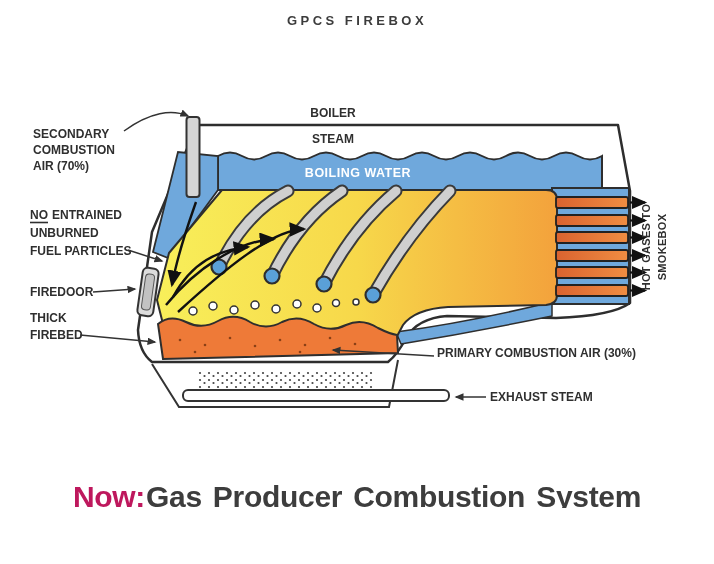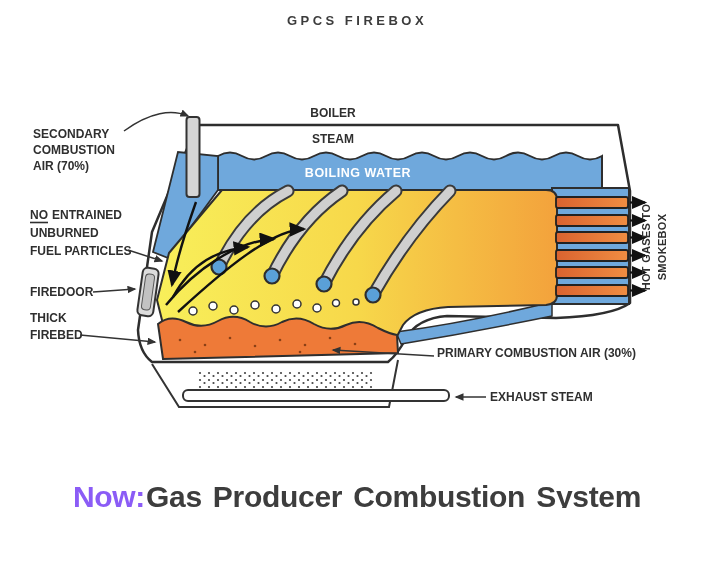--- a/index.html
+++ b/index.html
@@ -8,21 +8,21 @@
   text{font-family:"Liberation Sans",sans-serif;}
   .title-t{font-size:13px;font-weight:bold;letter-spacing:3.5px;fill:#3c3c3c;text-anchor:middle;}
   .lbl{font-size:12px;font-weight:bold;fill:#2f2f2f;}
   .lblc{text-anchor:middle;}
   .wlbl{font-size:12.5px;font-weight:bold;fill:#ffffff;text-anchor:middle;letter-spacing:0.5px;}
   .vlbl{font-size:11px;font-weight:bold;fill:#2f2f2f;text-anchor:middle;letter-spacing:0.3px;}
   .ptr{stroke:#333;stroke-width:1.5;fill:none;}
   .flow{stroke:#111;stroke-width:2.4;fill:none;}
   .headline{position:absolute;top:480px;left:0;width:714px;text-align:center;font-weight:bold;
             font-size:30px;color:#3d3d3d;letter-spacing:-0.3px;white-space:nowrap;}
-  .headline .prefix{color:#8b5cf6;margin-right:1px;}
+  .headline .prefix{color:#be185d;margin-right:1px;}
   .headline .word{margin-right:11px;text-align:center;}
   .headline .word:last-child{margin-right:0;margin-top:36px;}
   .headline .fl{text-decoration:underline;text-decoration-thickness:3px;text-underline-offset:4px;}
 </style>
 </head>
 <body>
 
 <div class="page">
 
 <svg width="714" height="564" viewBox="0 0 714 564">

